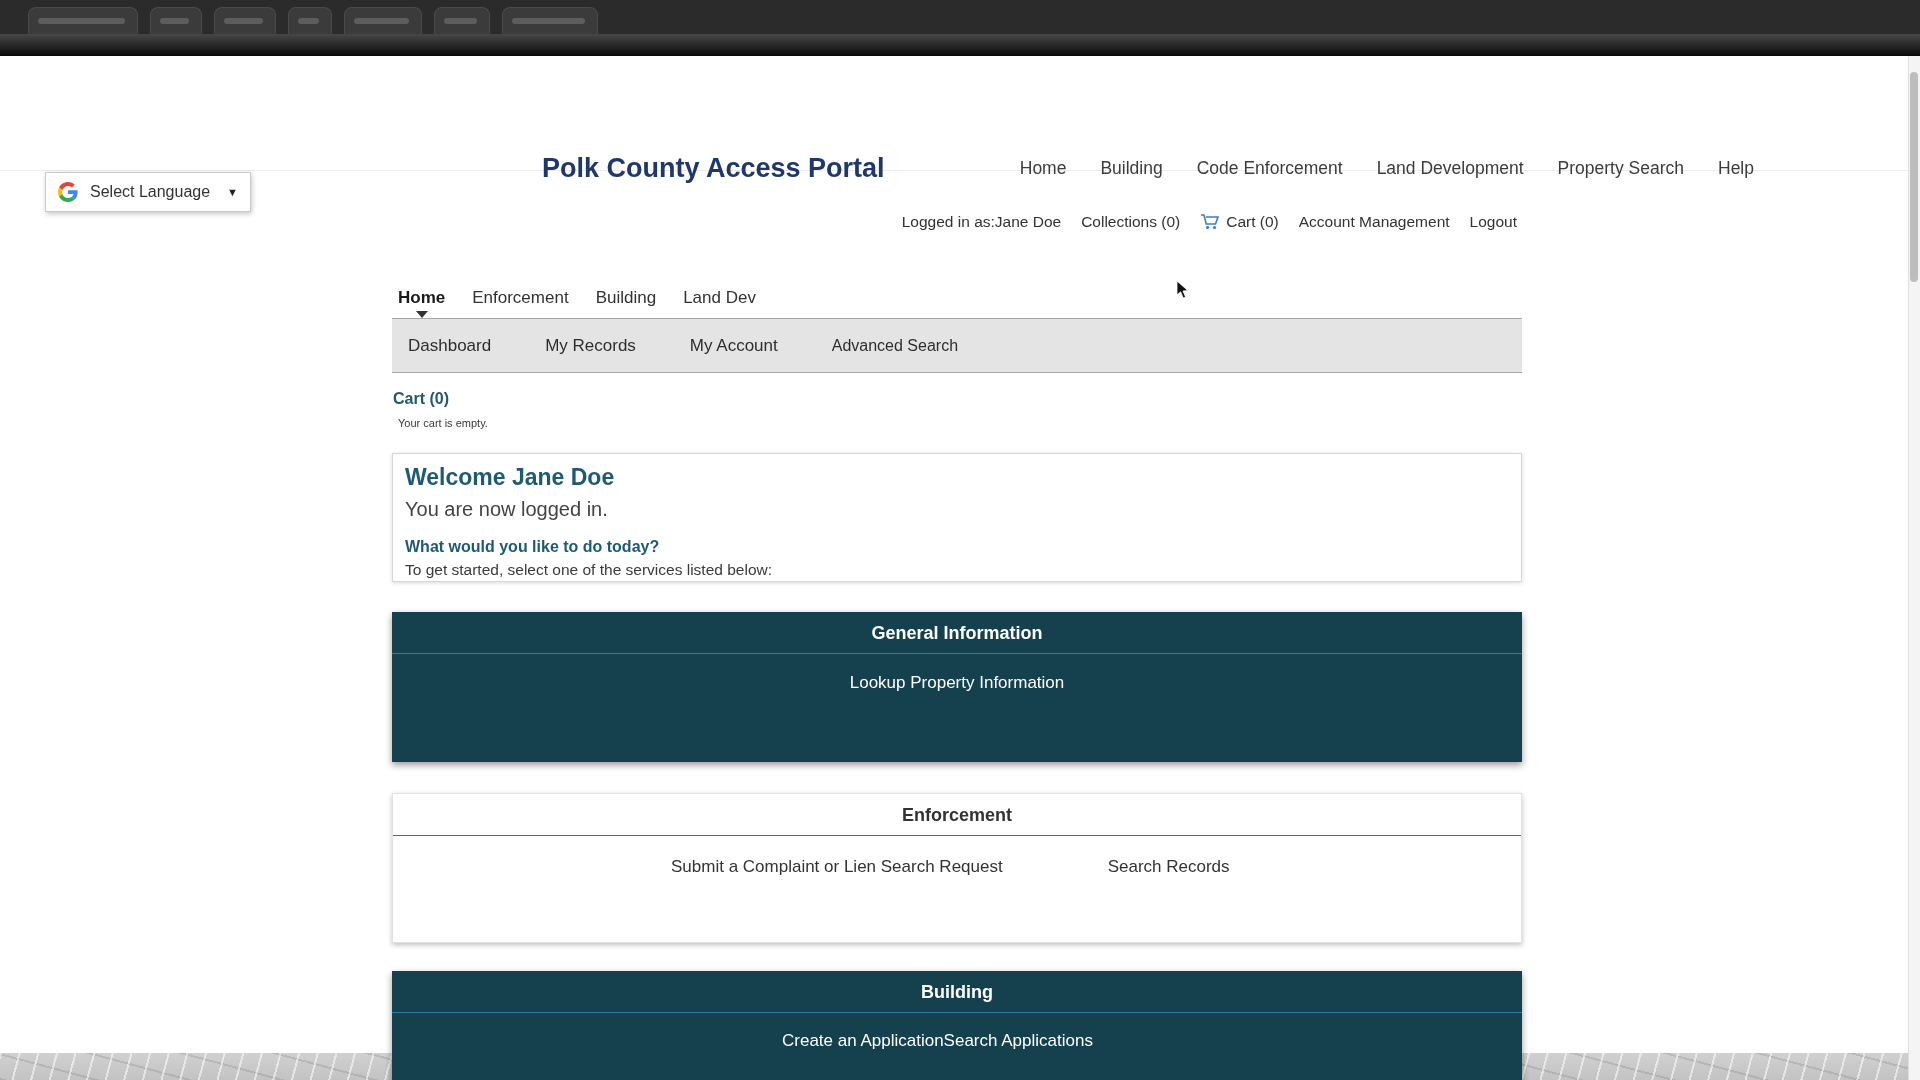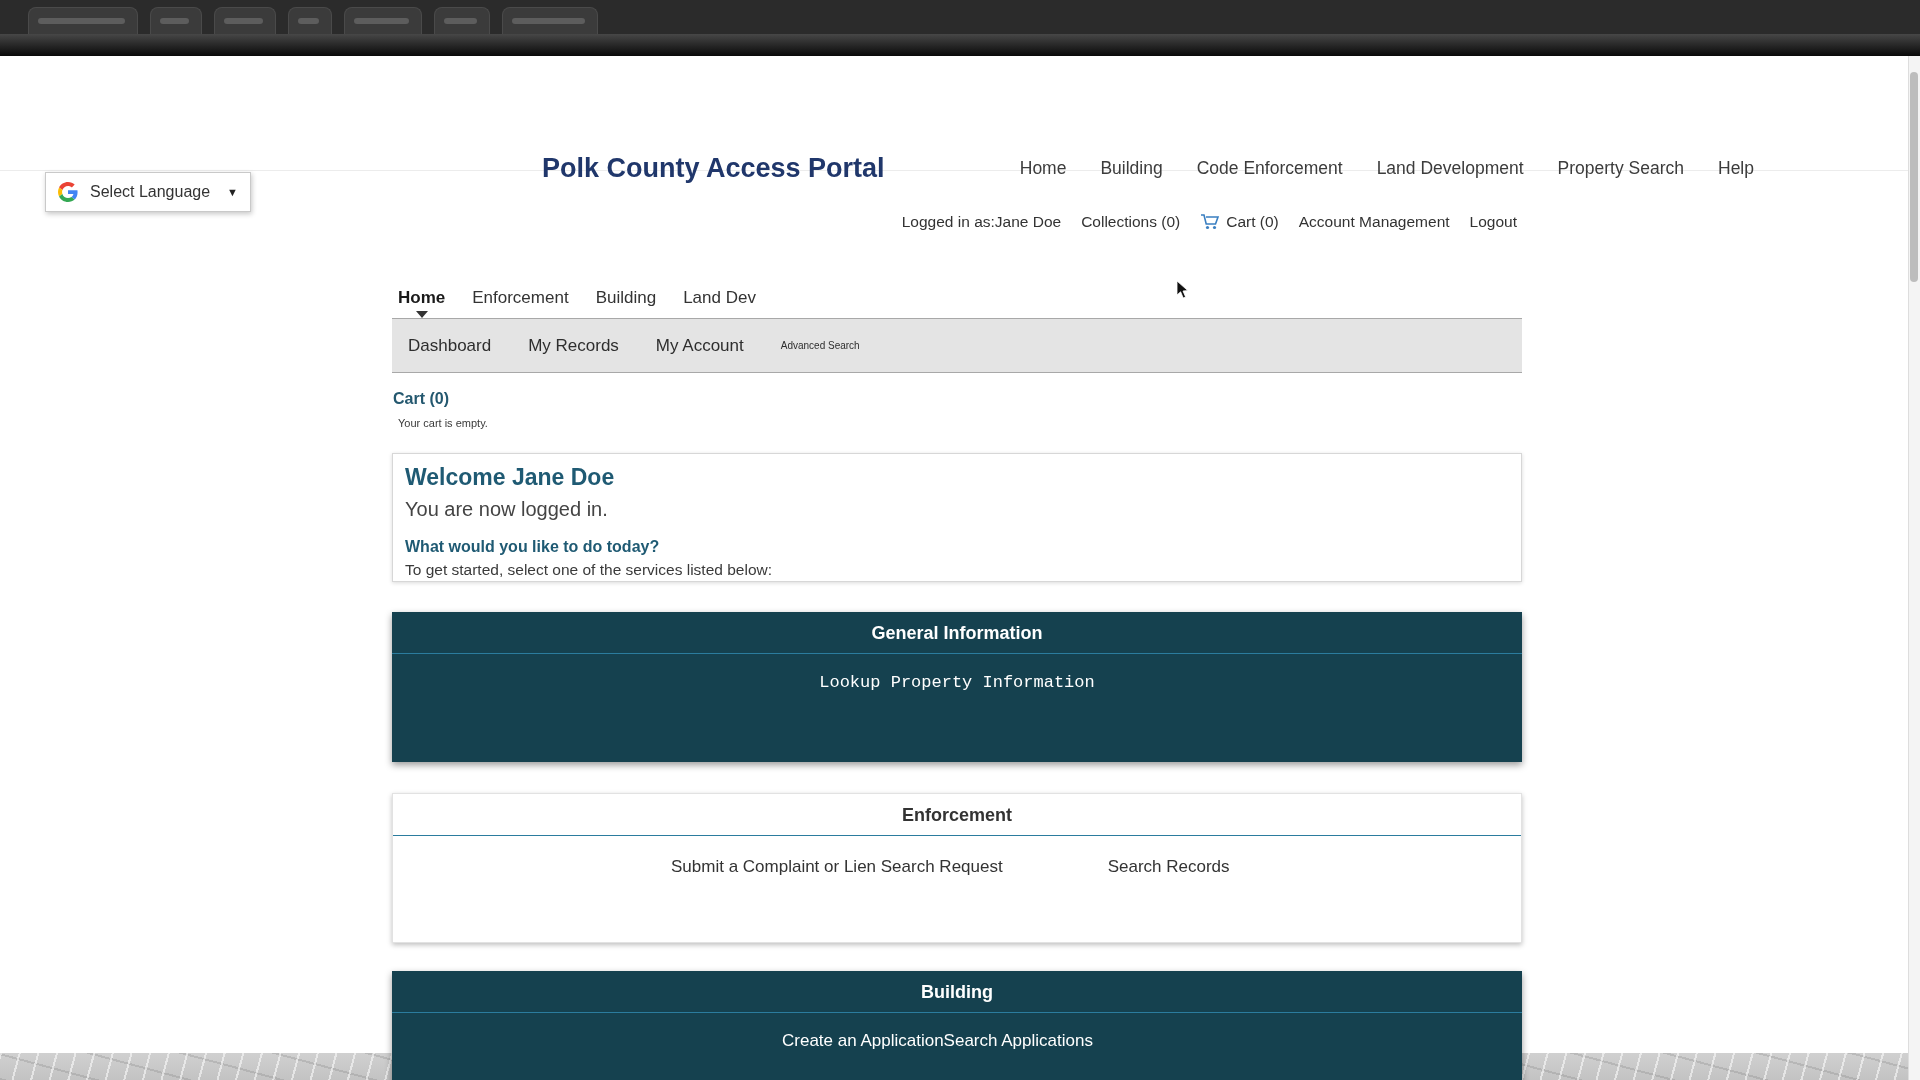--- a/index.html
+++ b/index.html
@@ -34,23 +34,23 @@
   .status-item { white-space: nowrap; }
   .cart-group { display: flex; align-items: center; gap: 6px; }
 
   
   .module-tabs { position: absolute; left: 398px; top: 288px; display: flex; gap: 27px; font-size: 17px; color: #333; }
   .module-tab { position: relative; cursor: pointer; padding-bottom: 6px; }
   .module-tab.active { font-weight: bold; color: #1a1a1a; }
   .module-tab.active::after { content: ""; position: absolute; left: 50%; margin-left: -6px; top: 23px; border-left: 6px solid transparent; border-right: 6px solid transparent; border-top: 7px solid #333; }
 
   
-  .subnav-bar { position: absolute; left: 392px; top: 318px; width: 1130px; height: 55px; background: #e4e4e4; border-top: 1px solid #a8a8a8; border-bottom: 1px solid #a8a8a8; display: flex; align-items: center; padding-left: 16px; gap: 37px; font-size: 17px; color: #2e2e2e; }
+  .subnav-bar { position: absolute; left: 392px; top: 318px; width: 1130px; height: 55px; background: #e4e4e4; border-top: 1px solid #a8a8a8; border-bottom: 1px solid #a8a8a8; display: flex; align-items: center; padding-left: 16px; gap: 54px; font-size: 17px; color: #2e2e2e; }
   .subnav-bar span { cursor: pointer; white-space: nowrap; }
-  .subnav-bar .adv { font-size: 10px; }
+  .subnav-bar .adv { font-size: 16px; }
 
   
   .cart-block { position: absolute; left: 393px; top: 390px; }
   .cart-title { font-size: 16px; font-weight: bold; color: #24586f; cursor: pointer; }
   .cart-msg { margin-top: 9px; padding-left: 5px; font-size: 11px; color: #3a3a3a; }
 
   
   .welcome-panel { position: absolute; left: 392px; top: 453px; width: 1130px; height: 129px; background: #fff; border: 1px solid #d7d7d7; box-shadow: 0 1px 4px rgba(0,0,0,.15); padding: 10px 12px; }
   .w-title { font-size: 23px; font-weight: bold; color: #1f5a73; }
   .w-status { margin-top: 7px; font-size: 20px; color: #444; }
@@ -59,21 +59,21 @@
 
   
   .panel { position: absolute; left: 392px; width: 1130px; }
   .panel-title { height: 41px; line-height: 42px; text-align: center; font-weight: bold; font-size: 18px; }
   .panel-divider { border-top: 1px solid #2b7c9e; height: 0; }
   .panel-links { display: flex; font-size: 17px; }
   .panel-links span { cursor: pointer; white-space: nowrap; }
   .panel.dark { background: #15414f; color: #fff; box-shadow: 0 3px 7px rgba(0,0,0,.4); }
   .panel.light { background: #fff; color: #333; border: 1px solid #e2e2e2; box-shadow: 0 2px 5px rgba(0,0,0,.25); }
   #panel-gi { top: 612px; height: 150px; }
-  #panel-gi .panel-links { justify-content: center; padding-top: 19px; font-family: Liberation Mono, monospace; }
+  #panel-gi .panel-links { justify-content: center; padding-top: 19px; }
   #panel-enf { top: 793px; height: 150px; }
   #panel-enf .panel-title { color: #333; }
   #panel-enf .panel-links { padding-left: 278px; gap: 105px; padding-top: 21px; }
   #panel-bld { top: 971px; height: 160px; z-index: 2; }
   #panel-bld .panel-links { padding-left: 355px; padding-top: 18px; margin-left: 35px; }
 
   
   .footer-texture { position: absolute; left: 0; top: 1053px; width: 1920px; height: 27px; z-index: 1;
     background:
       repeating-linear-gradient(105deg, rgba(255,255,255,0.55) 0 2px, rgba(0,0,0,0) 2px 18px),

